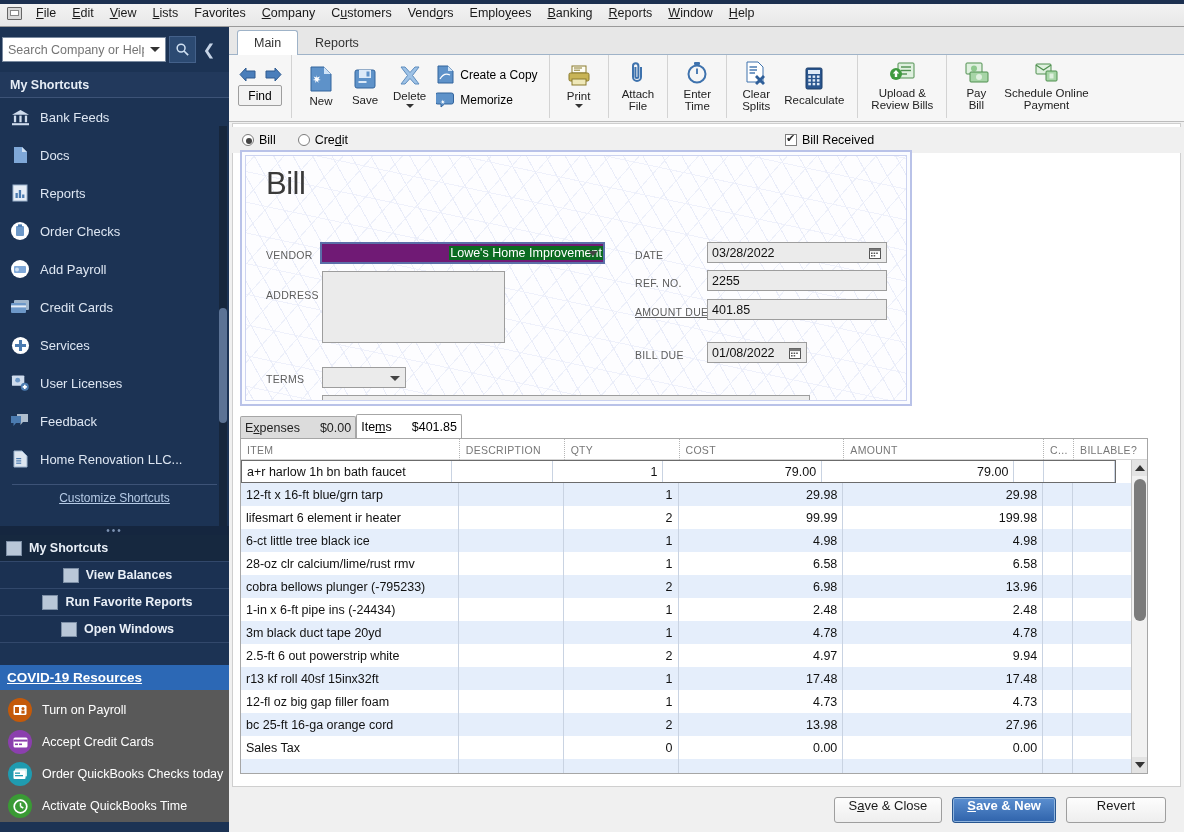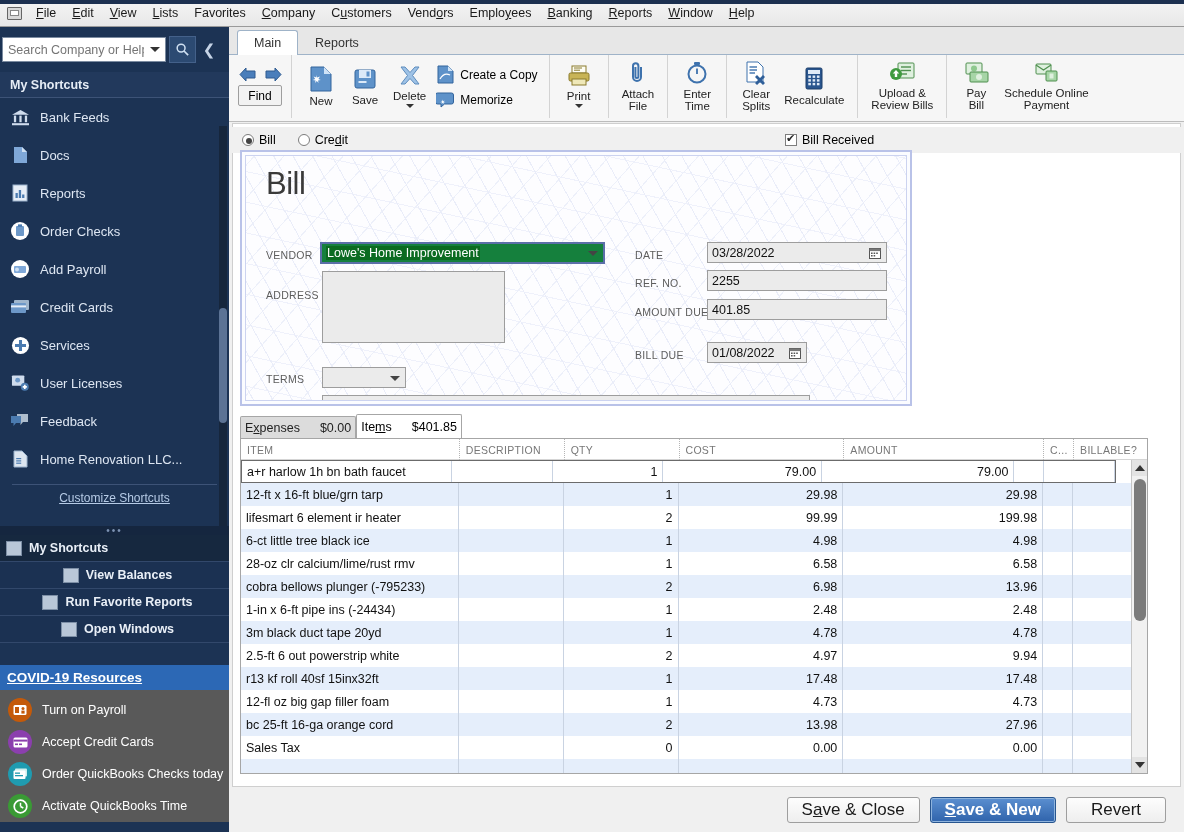--- a/index.html
+++ b/index.html
@@ -233,21 +233,21 @@
     position: absolute; background: #ebebeb; border: 1px solid #9d9d9d;
     font-size: 12.5px; color: #111; display: flex; align-items: center;
     padding-left: 4px;
   }
   .fld-caret {
     position: absolute; right: 5px; top: 50%; margin-top: -2px;
     width: 0; height: 0; border-left: 5px solid transparent;
     border-right: 5px solid transparent; border-top: 5px solid #444;
   }
   .vendor-fld {
-    background: #15803d; border: 2px solid #5b6fa8;
+    background: #701a75; border: 2px solid #5b6fa8; justify-content: flex-end;
   }
   .vendor-sel {
     background: #0b6b21; color: #fff; padding: 0 1px;
   }
   .cal-icon {
     position: absolute; right: 5px; top: 50%; margin-top: -6px; width: 12px; height: 12px;
   }
 
   
   .itab-row { position: absolute; left: 240px; top: 414px; display: flex; align-items: flex-end; }
@@ -300,23 +300,23 @@
   .tri-up { width:0;height:0;border-left:5px solid transparent;border-right:5px solid transparent;border-bottom:6px solid #333; }
   .tri-down { width:0;height:0;border-left:5px solid transparent;border-right:5px solid transparent;border-top:6px solid #333; }
 
   
   .btn-row {
     position: absolute; left: 0; bottom: 0; width: 955px; height: 45px;
     background: #f0f0f0; display: flex; align-items: center; justify-content: flex-end;
     padding-right: 18px; gap: 10px;
   }
   .btn {
-    height: 26px; min-width: 100px; padding: 0 14px; font-size: 17px;
+    height: 26px; min-width: 100px; padding: 0 14px; font-size: 13px;
     border: 1px solid #9e9e9e; background: linear-gradient(#fdfdfd,#eeeeee);
-    border-radius: 3px; display: flex; align-items: center; justify-content: center;
+    border-radius: 3px; display: flex; align-items: flex-start; justify-content: center;
     color: #1a1a1a;
   }
   .btn.primary {
     background: linear-gradient(#5b8fd0,#2f63ab); border-color: #27558f;
     color: #fff; font-weight: bold; box-shadow: inset 0 0 0 1px #8fb4dd;
   }
   .btn u { text-decoration: underline; }
   .panel-white {
     position: absolute; left: 232px; top: 122px; width: 923px; height: 665px;
     background: #fff; border: 1px solid #cfcfcf;
@@ -809,21 +809,21 @@
             <rect x="2" y="8" width="1.6" height="1.5" fill="#555"></rect>
               <rect x="4.6" y="8" width="1.6" height="1.5" fill="#555"></rect>
           </svg>
         </div>
 
         <div class="fl" style="left:389px; top:121px;">REF. NO.</div>
         <div class="fld" style="left:461px; top:114px; width:180px; height:21px;">
           <span>2255</span>
         </div>
 
-        <div class="fl" style="left:389px; top:150px;">AMOUNT DUE</div>
+        <div class="fl" style="left:389px; top:150px;text-decoration:underline;">AMOUNT DUE</div>
         <div class="fld" style="left:461px; top:143px; width:180px; height:21px;">
           <span>401.85</span>
         </div>
 
         <div class="fl" style="left:389px; top:193px;">BILL DUE</div>
         <div class="fld" style="left:461px; top:186px; width:100px; height:21px;">
           <span>01/08/2022</span>
           <svg class="cal-icon" viewBox="0 0 12 12">
             <rect x="0.5" y="1.5" width="11" height="10" fill="#fff" stroke="#555"></rect>
             <rect x="0.5" y="1.5" width="11" height="2.6" fill="#777"></rect>

